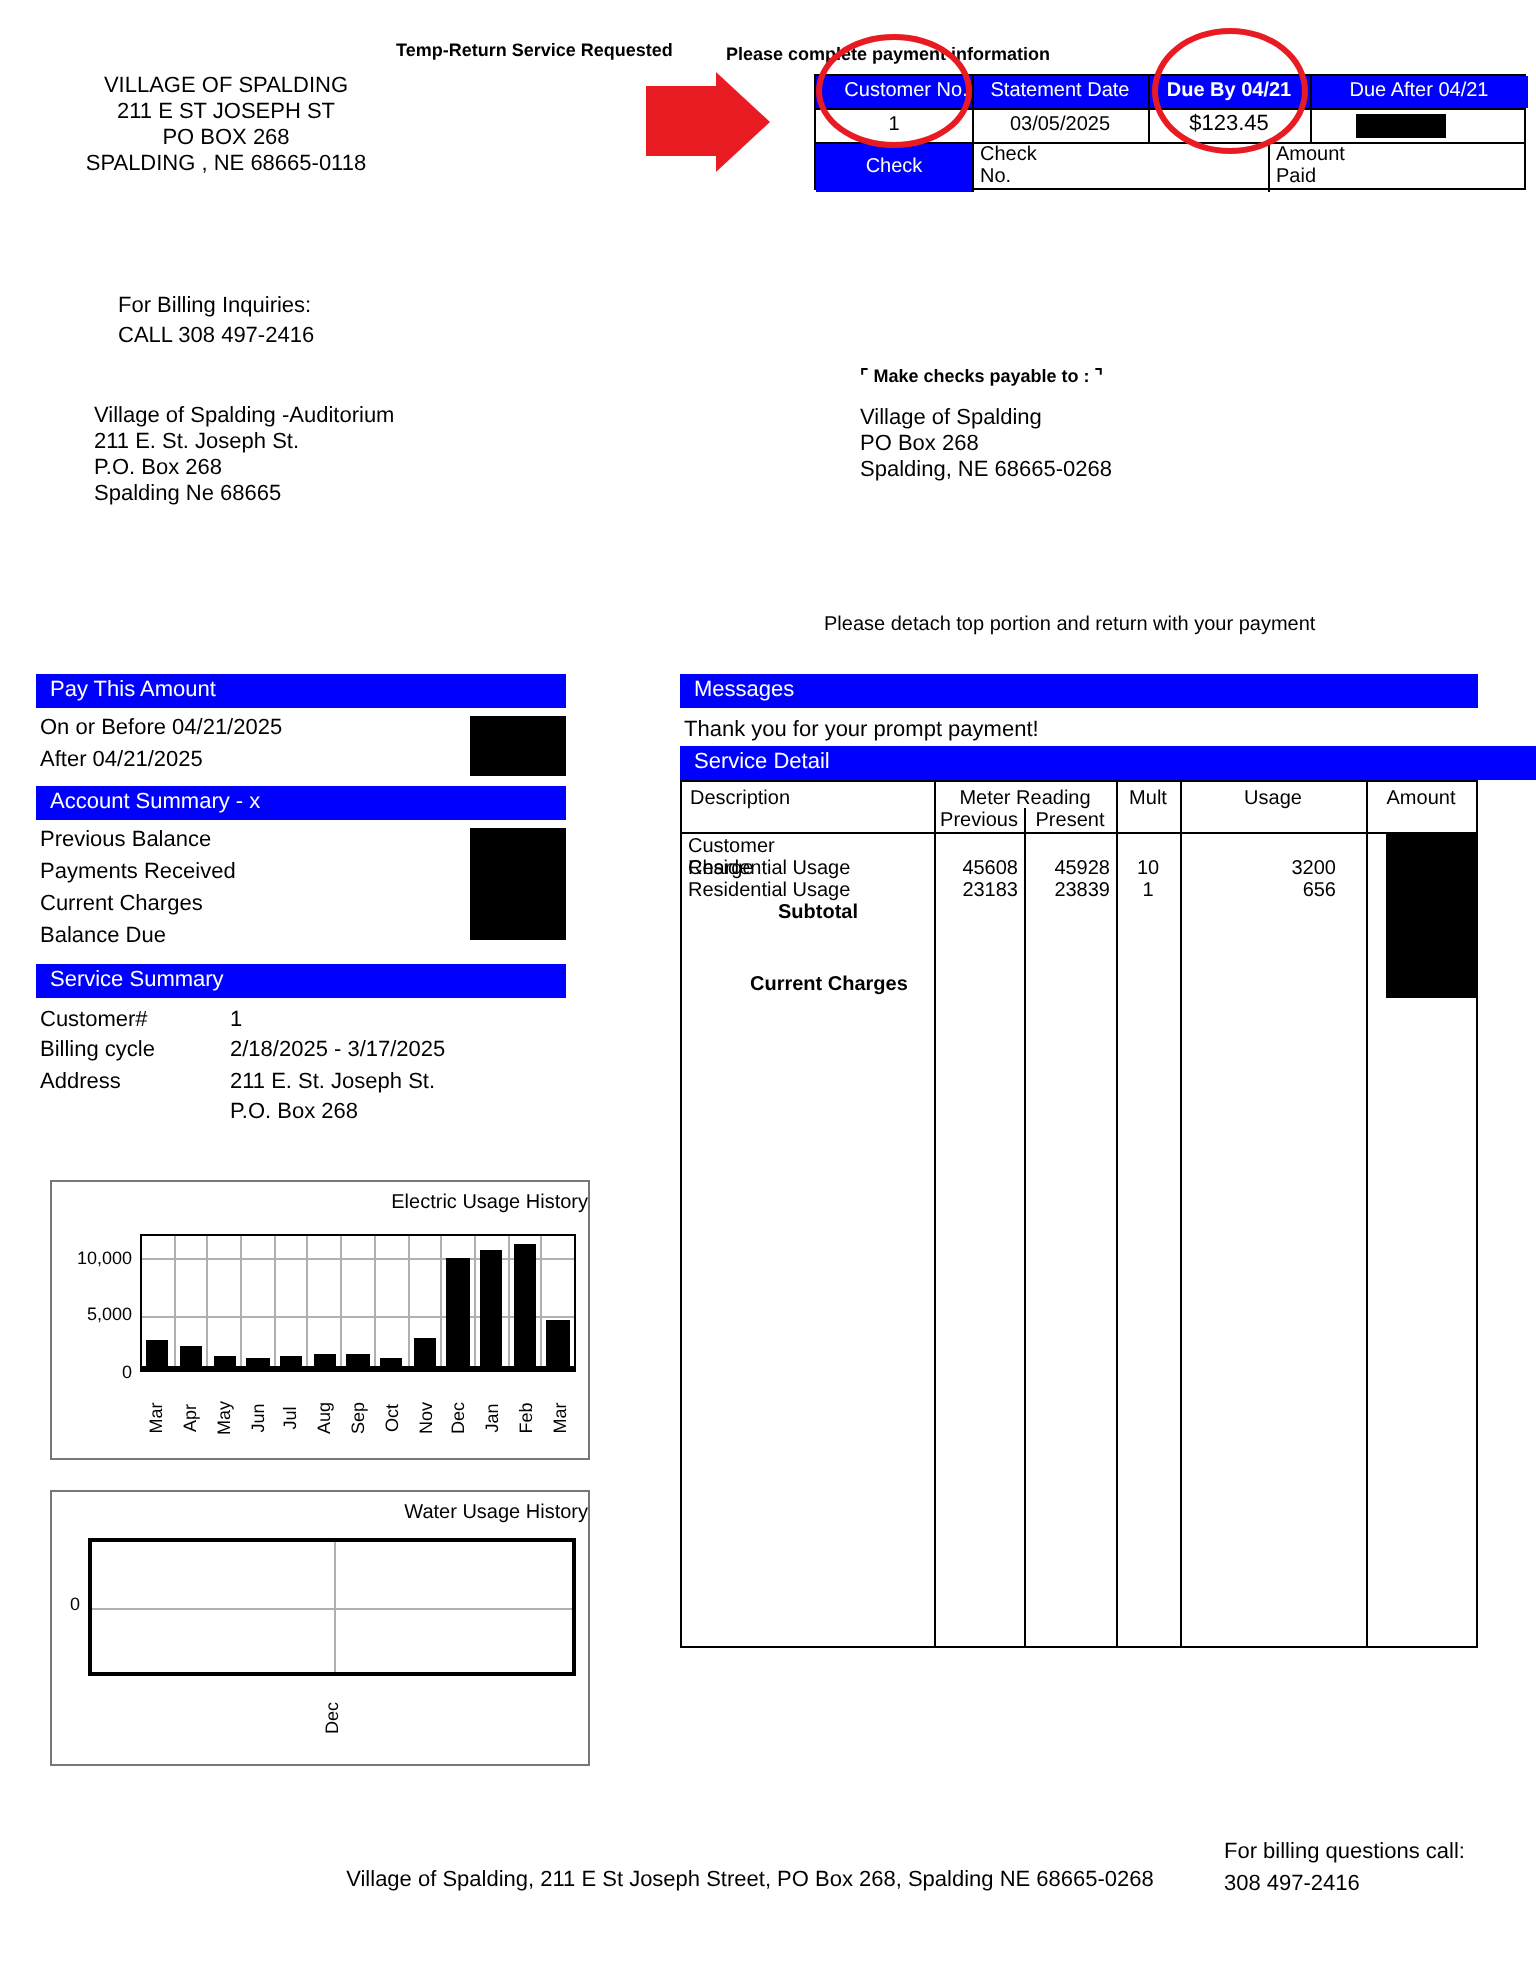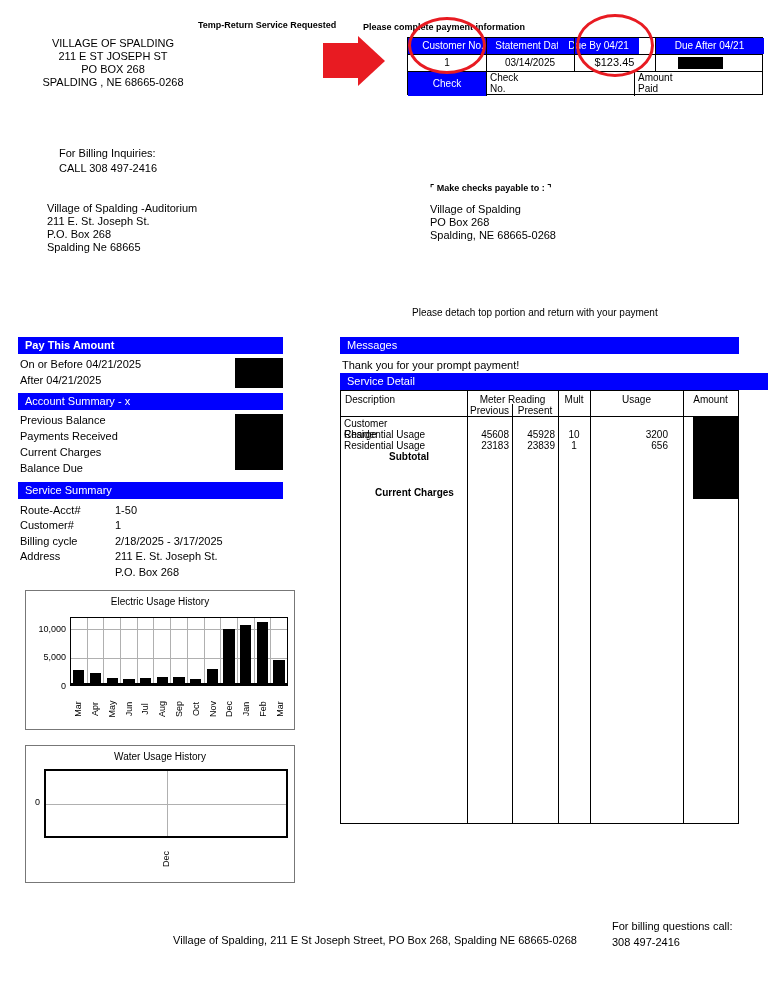--- a/index.html
+++ b/index.html
@@ -24,21 +24,21 @@
   .circle { border:3px solid var(--annotation-red,#e81b22); border-radius:50%; position:absolute; z-index:5; }
   #arrow-body { left:323px; top:43px; width:36px; height:35px; background:var(--annotation-red,#e81b22); z-index:5; }
   #arrow-head { left:358px; top:36px; width:0; height:0; border-left:27px solid var(--annotation-red,#e81b22); border-top:25px solid transparent; border-bottom:25px solid transparent; z-index:5; }
 
   
   .lbar { left:18px; width:265px; position:absolute; }
   .rowtext { font-size:11px; }
 
   
   .chart-box { left:25px; width:270px; border:1px solid #777; position:absolute; background:#fff; }
-  .chart-title { font-size:10px; text-align:center; position:absolute; left:0; right:0; top:5px; }
+  .chart-title { font-size:10px; text-align:right; position:absolute; left:0; right:0; top:5px; }
   #eplot { left:44px; top:26px; width:218px; height:69px; border:1px solid #000; border-bottom:3px solid #000; position:absolute; }
   #ebars { position:absolute; left:0; top:0; width:100%; height:100%; display:flex; align-items:flex-end; }
   .ebar-col { flex:1; height:100%; display:flex; align-items:flex-end; justify-content:center; border-right:1px solid #b0b0b0; }
   .ebar-col:last-child { border-right:none; }
   .ebar { width:72%; background:#000; }
   .ytick { position:absolute; left:0; width:40px; text-align:right; font-size:9px; }
   #emonths { position:absolute; left:44px; top:101px; width:218px; height:36px; display:flex; }
   .emonth { flex:1; position:relative; height:36px; }
   .emonth span, .vlabel span { position:absolute; left:50%; top:46%; transform:translate(-50%,-50%) rotate(-90deg); font-size:9px; white-space:nowrap; }
   #wplot { left:18px; top:23px; width:244px; height:69px; border:2px solid #000; position:absolute; }
@@ -55,38 +55,38 @@
   .sd-usage { width:93px; text-align:right; padding-right:15px; }
   .vline { position:absolute; width:1px; background:#000; }
 </style>
 </head>
 <body>
 
 <div class="abs" style="left:13px; top:37px; width:200px; text-align:center; font-size:11px; line-height:13px;">
   <div>VILLAGE OF SPALDING</div>
   <div>211 E ST JOSEPH ST</div>
   <div>PO BOX 268</div>
-  <div>SPALDING , NE 68665-0268</div>
+  <div>SPALDING , NE 68665-0118</div>
 </div>
 
 <div class="abs small b" style="left:198px; top:20px;">Temp-Return Service Requested</div>
 
 <div class="abs small b" style="left:363px; top:22px;">Please complete payment information</div>
 
 <div class="abs" id="arrow-body"></div>
 <div class="abs" id="arrow-head"></div>
 
 <div class="abs" id="pay-table">
   <div class="pt-h" style="left:0; width:78px;padding-left:12px;">Customer No.</div>
   <div class="pt-h" style="left:78px; width:88px;">Statement Date</div>
-  <div class="pt-h" style="left:150px; width:81px;">Due By 04/21</div>
+  <div class="pt-h" style="left:166px; width:81px;font-weight:bold;">Due By 04/21</div>
   <div class="pt-h" style="left:247px; width:109px;">Due After 04/21</div>
 
   <div class="pt-v" style="left:0; width:78px;">1</div>
-  <div class="pt-v" style="left:78px; width:88px;">03/14/2025</div>
+  <div class="pt-v" style="left:78px; width:88px;">03/05/2025</div>
   <div class="pt-v" style="left:166px; width:81px; font-size:11px;">$123.45</div>
   <div class="redact abs" style="left:270px; top:19px; width:45px; height:12px;"></div>
 
   <div class="abs" style="left:0; top:33px; width:78px; height:25px; background:var(--accent-blue,#0000ff); color:#fff; font-size:10px; line-height:25px; text-align:center;">Check</div>
   <div class="pt-lbl" style="left:78px; width:148px;">
     <div>Check</div>
     <div>No.</div>
   </div>
   <div class="pt-lbl" style="left:226px; width:130px;">
     <div>Amount</div>
@@ -118,42 +118,38 @@
 
 <div class="abs small b" style="left:430px; top:183px;">⌜   Make checks payable to : ⌝</div>
 <div class="abs" style="left:430px; top:203px; font-size:11px; line-height:13px;">
   <div>Village of Spalding</div>
   <div>PO Box 268</div>
   <div>Spalding, NE  68665-0268</div>
 </div>
 
 <div class="abs" style="left:412px; top:307px; font-size:10px; white-space:nowrap;">Please detach top portion and return with your payment</div>
 
-<div class="lbar blue-bar" style="top:337px;font-weight:bold;">Pay This Amount</div>
+<div class="lbar blue-bar" style="top:337px;">Pay This Amount</div>
 <div class="abs rowtext" style="left:20px; top:356px; line-height:16px;">
   <div>On or Before 04/21/2025</div>
   <div>After 04/21/2025</div>
 </div>
 <div class="redact abs" style="left:235px; top:358px; width:48px; height:30px;"></div>
 
 <div class="lbar blue-bar" style="top:393px;">Account Summary - x</div>
 <div class="abs rowtext" style="left:20px; top:412px; line-height:16px;">
   <div>Previous Balance</div>
   <div>Payments Received</div>
   <div>Current Charges</div>
   <div>Balance Due</div>
 </div>
 <div class="redact abs" style="left:235px; top:414px; width:48px; height:56px;"></div>
 
 <div class="lbar blue-bar" style="top:482px;">Service Summary</div>
 <div class="abs rowtext" style="left:20px; top:503px; line-height:15.4px; width:263px;">
-  <div style="display:flex;">
-    <div style="width:95px;">Route-Acct#</div>
-    <div>1-50</div>
-  </div>
   <div style="display:flex;">
     <div style="width:95px;">Customer#</div>
     <div>1</div>
   </div>
   <div style="display:flex;">
     <div style="width:95px;">Billing cycle</div>
     <div>2/18/2025 - 3/17/2025</div>
   </div>
   <div style="display:flex;">
     <div style="width:95px;">Address</div>

